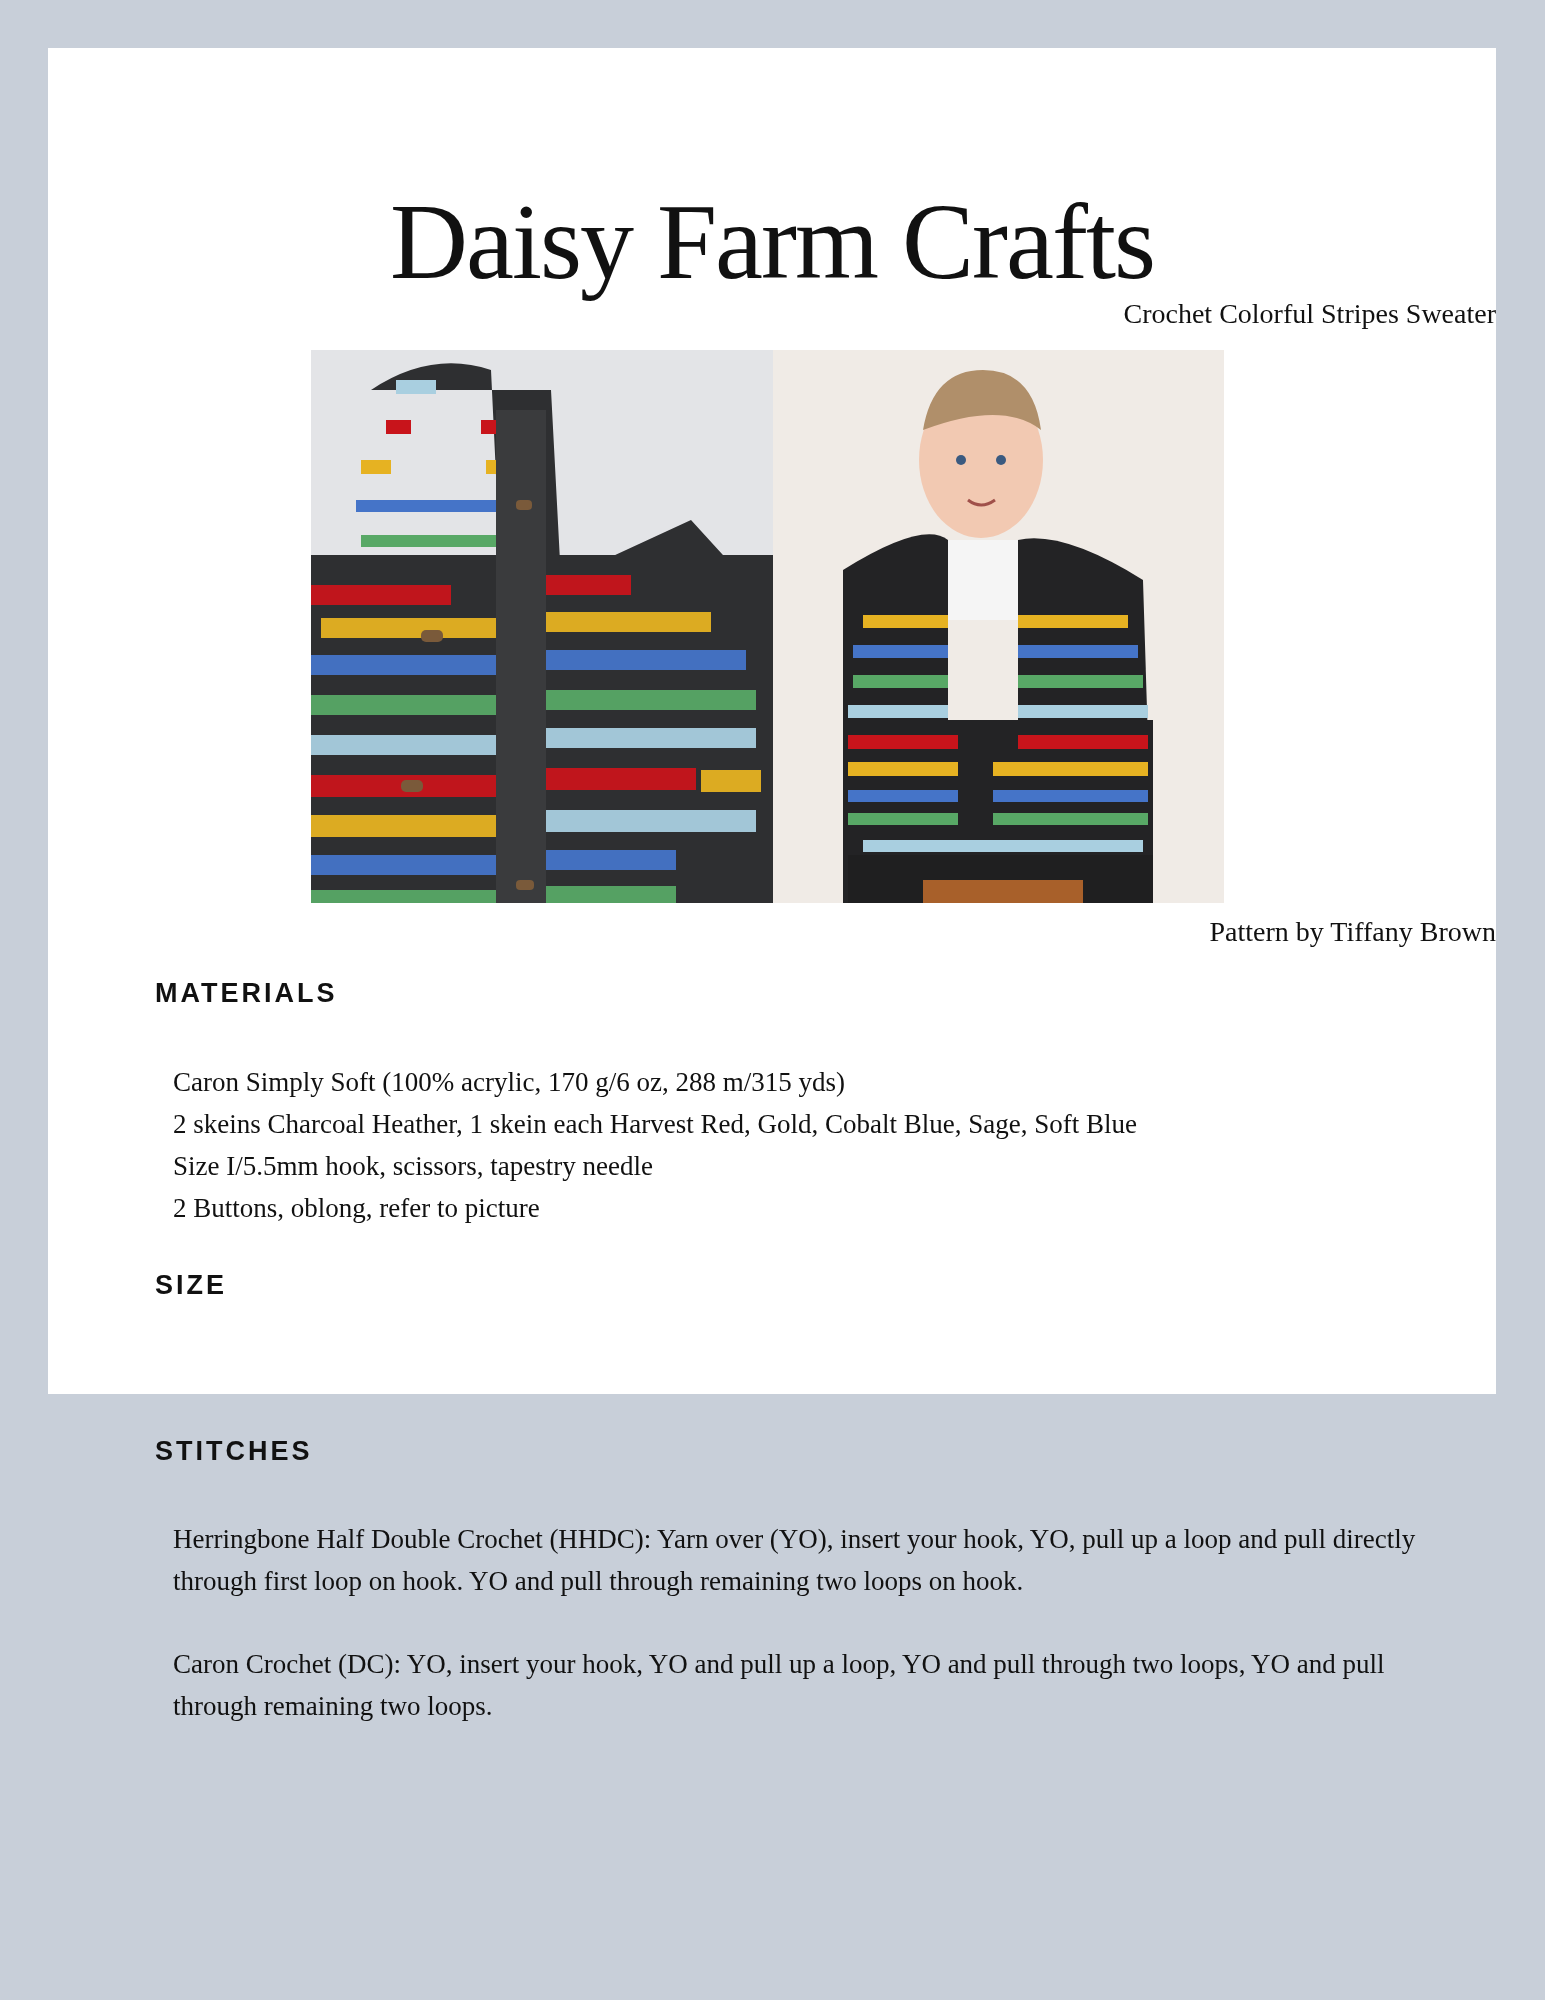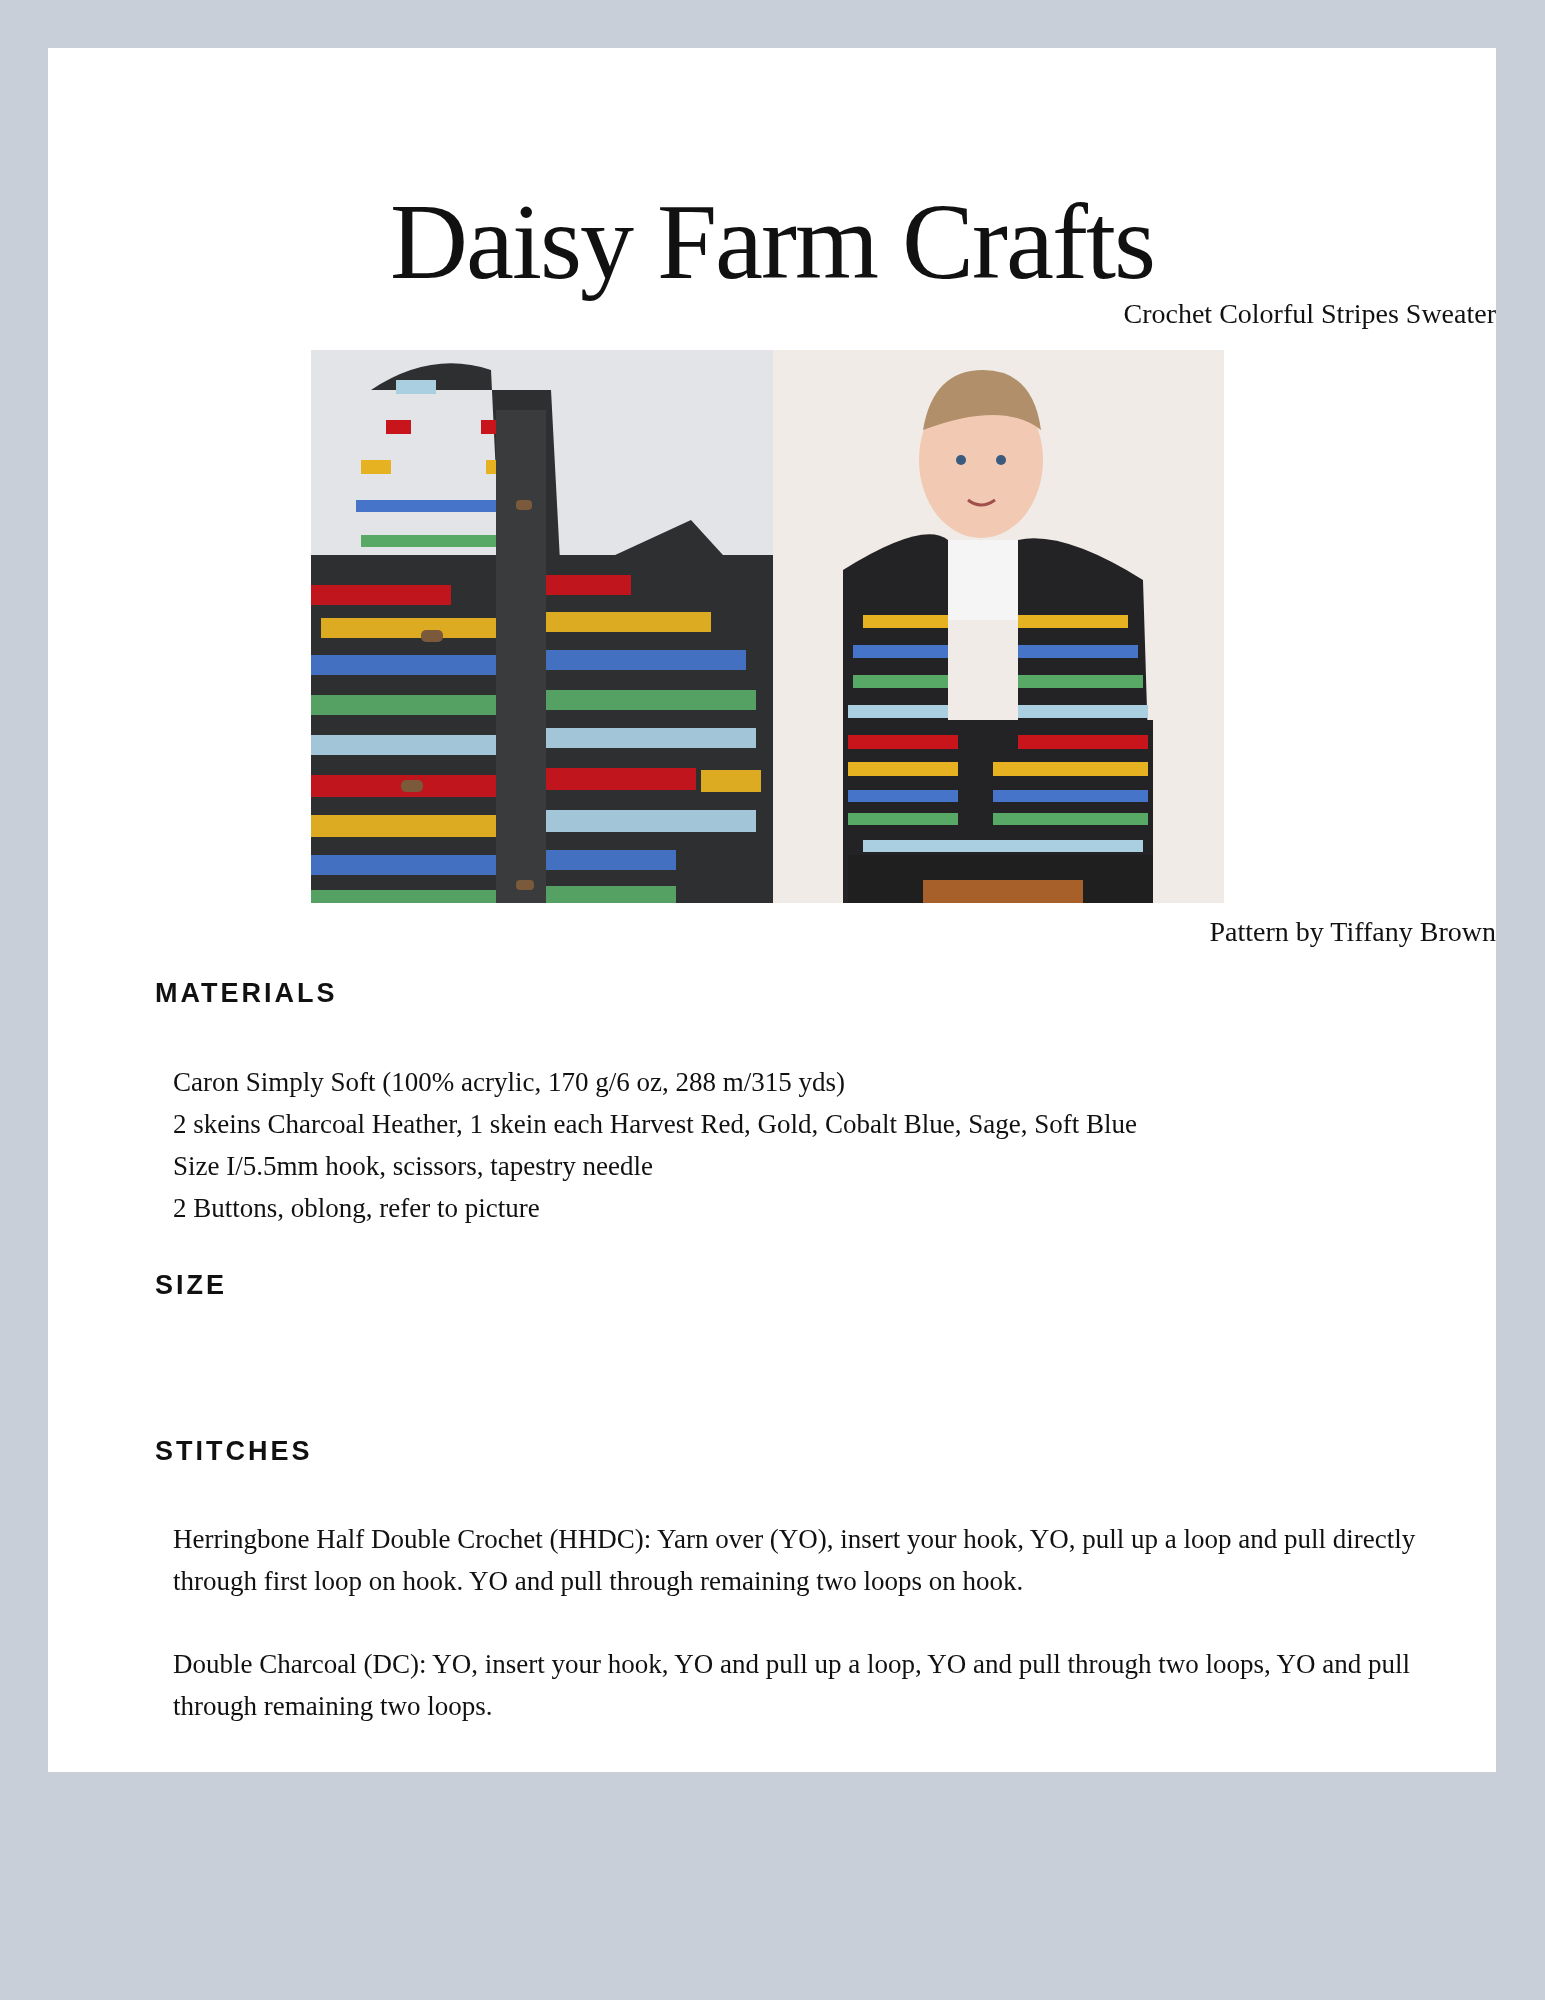--- a/index.html
+++ b/index.html
@@ -1,21 +1,21 @@
 <!DOCTYPE html>
 <html><head>
 <meta charset="utf-8">
 <style>
   html, body { margin:0; padding:0; }
   body {
     width:1545px; height:2000px; background:#c8cfd9; position:relative; overflow:hidden;
     font-family:"Liberation Serif","DejaVu Serif",serif; color:#111;
   }
   .page {
-    position:absolute; left:48px; top:48px; width:1448px; height:1724px; background:#fff;
+    position:absolute; left:48px; top:48px; width:1448px; height:1346px; background:#fff;
   }
   .title {
     position:absolute; left:0; right:0; top:140px; text-align:center;
     font-size:108px; line-height:1; letter-spacing:-2px; font-weight:normal;
   }
   .subtitle {
     position:absolute; left:0; right:0; top:250px; text-align:right; font-size:28px;
   }
   .photos {
     position:absolute; left:263px; top:302px; width:913px; height:553px; display:flex;
@@ -138,15 +138,15 @@
     <div>2 Buttons, oblong, refer to picture</div>
   </div>
 
   <div class="heading" style="top:1222px">SIZE</div>
 
   <div class="heading" style="top:1388px">STITCHES</div>
   <div class="para" style="top:1470px">
     <b>Herringbone Half Double Crochet (HHDC):</b><span> Yarn over (YO), insert your hook, YO, pull up a loop and pull directly through first loop on hook. YO and pull through remaining two loops on hook.</span>
   </div>
   <div class="para" style="top:1595px">
-    <b>Double Charcoal (DC):</b><span> YO, insert your hook, YO and pull up a loop, YO and pull through two loops, YO and pull through remaining two loops.</span>
+    <b>Caron Crochet (DC):</b><span> YO, insert your hook, YO and pull up a loop, YO and pull through two loops, YO and pull through remaining two loops.</span>
   </div>
 </div>
 
 </body></html>

